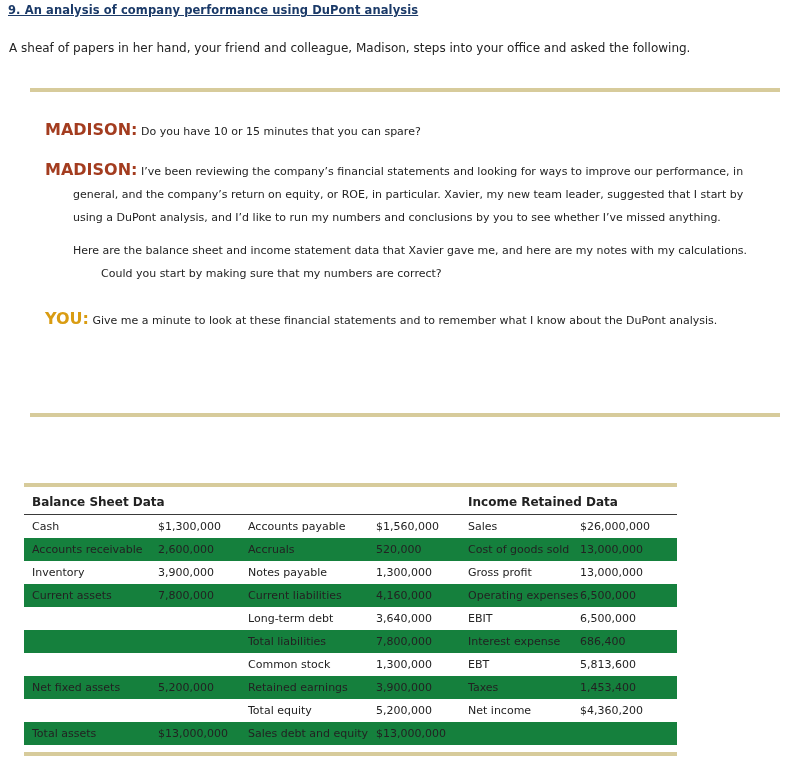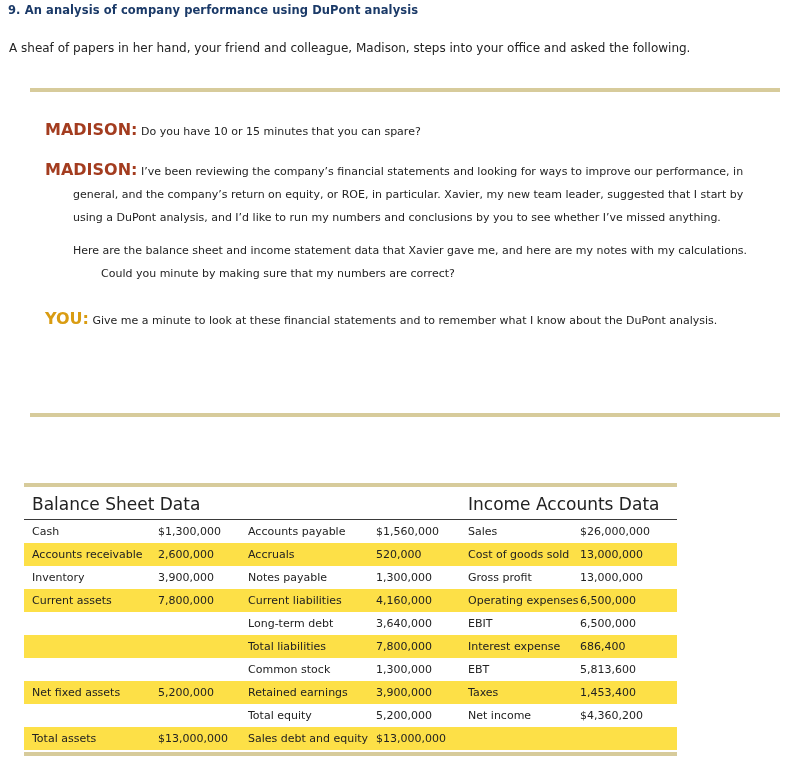--- a/index.html
+++ b/index.html
@@ -24,20 +24,21 @@
 
   
   .problem-title {
     position: absolute;
     left: 8px;
     top: 3px;
     font-size: 11.5px;
     font-weight: bold;
     color: #1b3a68;
     letter-spacing: 0.1px;
+    text-decoration: underline;
   }
 
   
   .intro-text {
     position: absolute;
     left: 9px;
     top: 40px;
     font-size: 12px;
     color: #232323;
     line-height: 16px;
@@ -125,32 +126,32 @@
   }
   table.fin td, table.fin th {
     padding: 4px 6px 4px 8px;
     text-align: left;
     font-weight: normal;
     white-space: nowrap;
     vertical-align: middle;
     height: 15px;
   }
   table.fin th {
-    font-weight: normal;
-    font-size: 17px;
+    font-weight: bold;
+    font-size: 12px;
     padding-top: 2px;
     padding-bottom: 5px;
   }
   th.hdr-bs {
     border-bottom: 1.5px solid #3a3a3a;
   }
   th.hdr-is {
     border-bottom: 1.5px solid #3a3a3a;
   }
-  tr.stripe td { background: #fde047; }
+  tr.stripe td { background: #15803d; }
   td.indent { padding-left: 18px; }
 
   
   col.c1 { width: 126px; }
   col.c2 { width: 90px; }
   col.c3 { width: 128px; }
   col.c4 { width: 92px; }
   col.c5 { width: 112px; }
   col.c6 { width: 105px; }
 </style>
@@ -169,21 +170,21 @@
 
     <div class="dlg-block dlg-hang">
       <span class="speaker madison">MADISON:</span>
       <span class="dlg-body">Do you have 10 or 15 minutes that you can spare?</span>
     </div>
 
 
     <div class="dlg-block dlg-hang" style="margin-top:8px;">
       <span class="speaker madison">MADISON:</span>
       <span class="dlg-body">I’ve been reviewing the company’s financial statements and looking for ways to improve our performance, in general, and the company’s return on equity, or ROE, in particular. Xavier, my new team leader, suggested that I start by using a DuPont analysis, and I’d like to run my numbers and conclusions by you to see whether I’ve missed anything.</span>
-      <span class="dlg-para-indent">Here are the balance sheet and income statement data that Xavier gave me, and here are my notes with my calculations. Could you minute by making sure that my numbers are correct?</span>
+      <span class="dlg-para-indent">Here are the balance sheet and income statement data that Xavier gave me, and here are my notes with my calculations. Could you start by making sure that my numbers are correct?</span>
     </div>
 
     <div class="dlg-block dlg-hang-you" style="margin-top:22px;">
       <span class="speaker you">YOU:</span>
       <span class="dlg-body">Give me a minute to look at these financial statements and to remember what I know about the DuPont analysis.</span>
     </div>
 
   </div>
 
   <div class="rule-gold rule-dialogue-bottom"></div>
@@ -197,21 +198,21 @@
           <col class="c2">
           <col class="c3">
           <col class="c4">
           <col class="c5">
           <col class="c6">
       </colgroup>
       <thead>
         <tr>
           <th class="hdr-bs" colspan="2">Balance Sheet Data</th>
           <th class="hdr-bs" colspan="2"></th>
-          <th class="hdr-is" colspan="2">Income Accounts Data</th>
+          <th class="hdr-is" colspan="2">Income Retained Data</th>
         </tr>
       </thead>
       <tbody id="fin-body">
           <tr>
             <td>Cash</td>
             <td>$1,300,000</td>
             <td>Accounts payable</td>
             <td>$1,560,000</td>
             <td>Sales</td>
             <td>$26,000,000</td>

